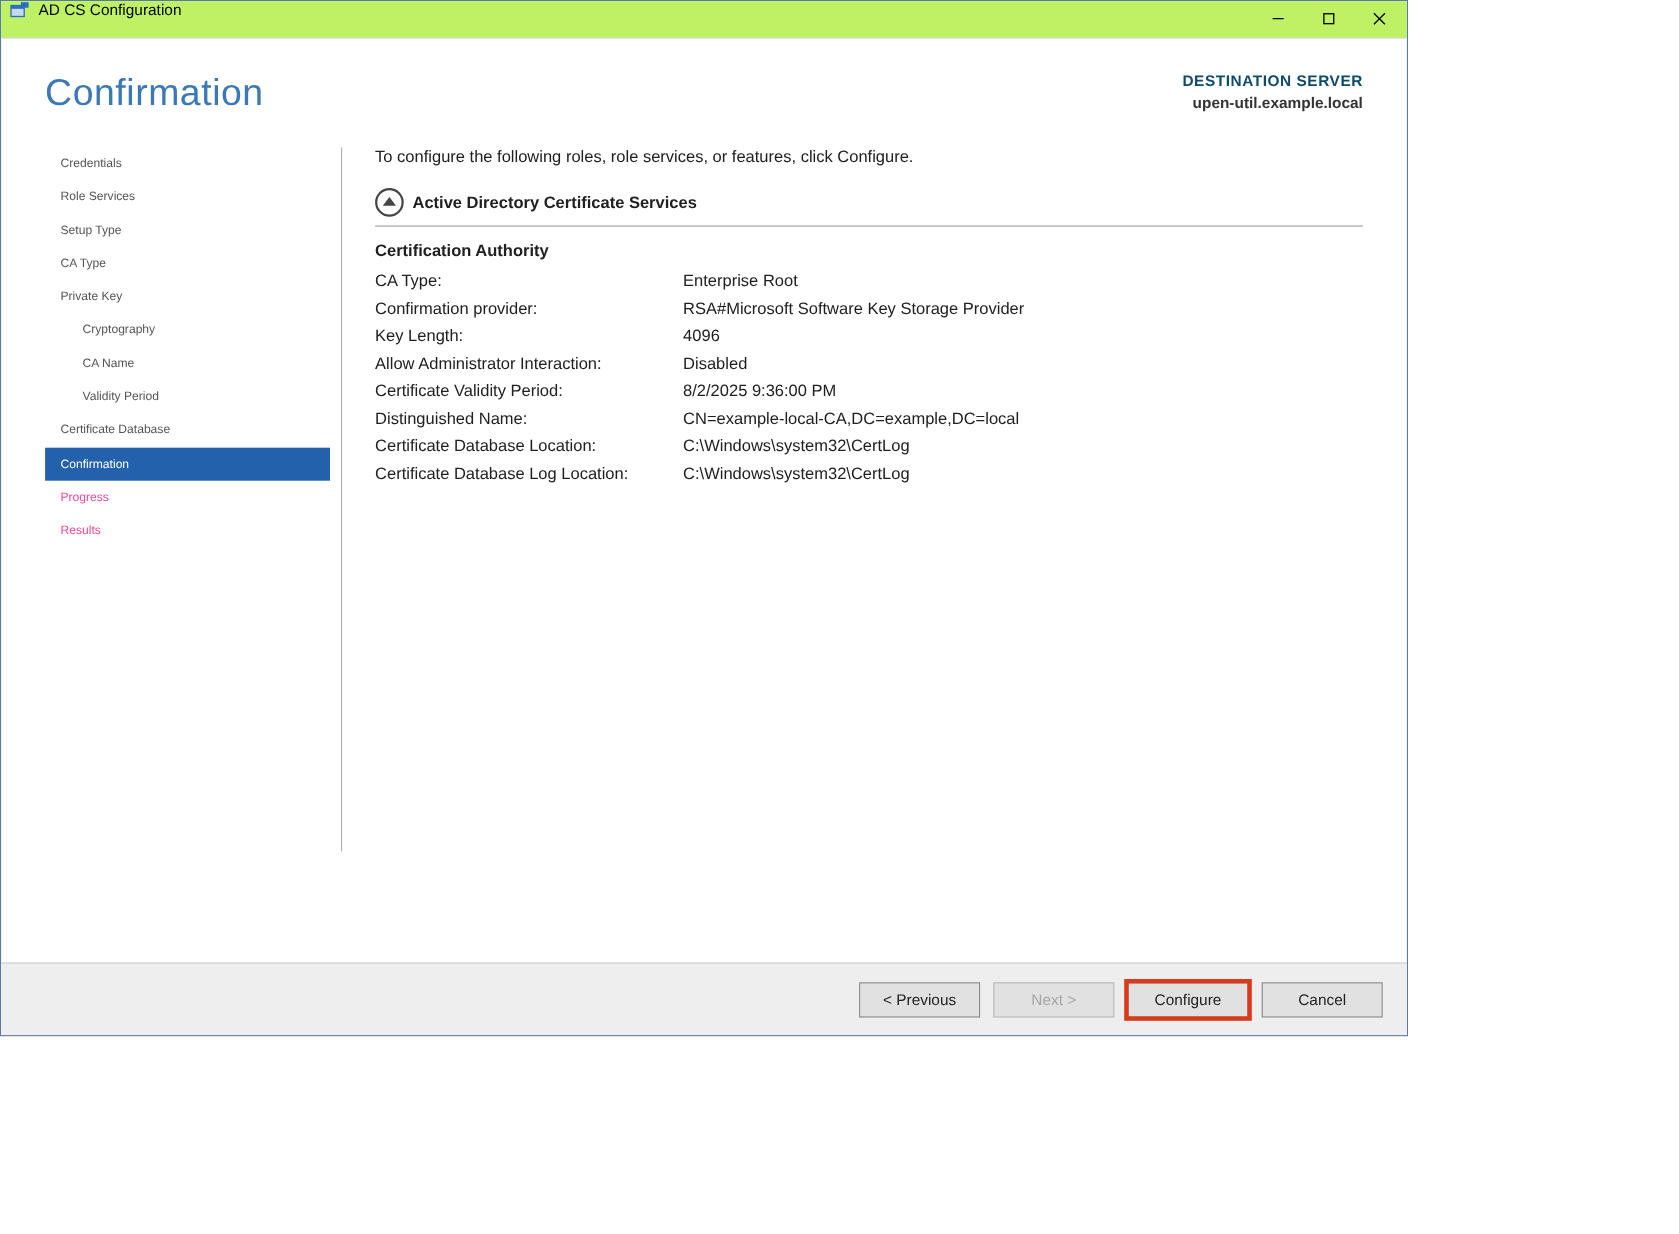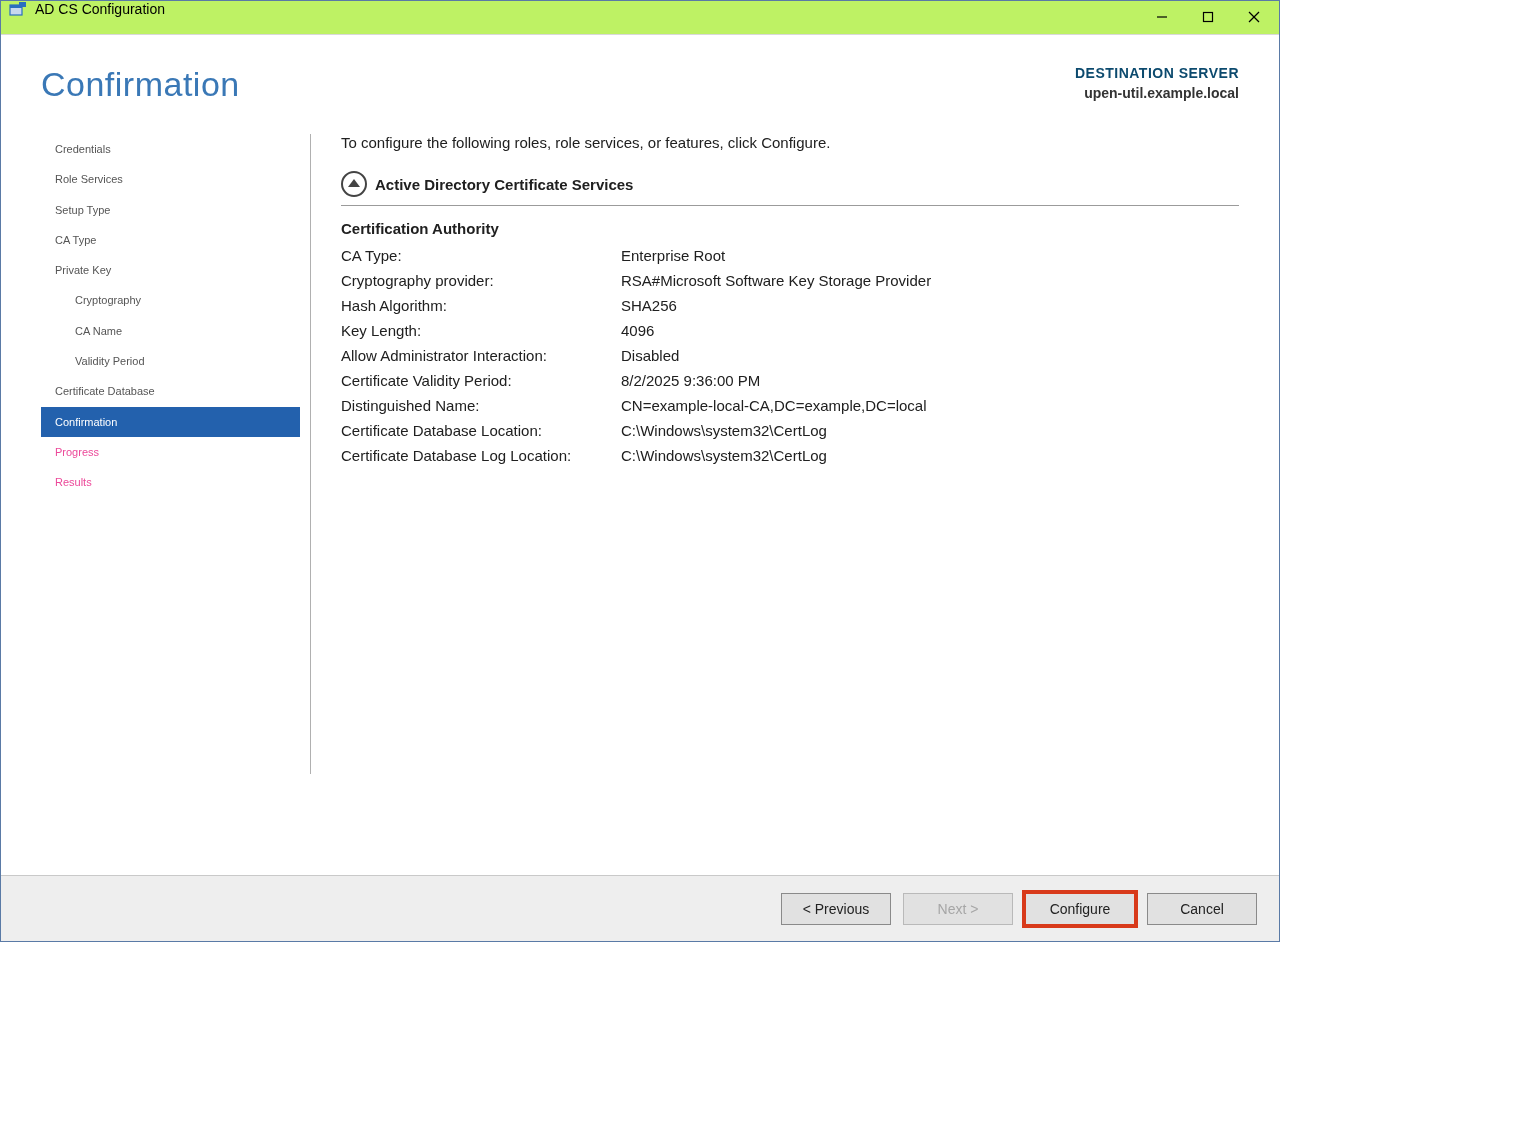--- a/index.html
+++ b/index.html
@@ -207,26 +207,22 @@
         </span>
       <span>Active Directory Certificate Services</span>
     </div>
     <div class="subhead">Certification Authority</div>
     <div id="kv-list">
         <div class="kv-row">
           <div class="k">CA Type:</div>
           <div class="v">Enterprise Root</div>
         </div>
         <div class="kv-row">
-          <div class="k">Cryptography provider:</div>
+          <div class="k">Confirmation provider:</div>
           <div class="v">RSA#Microsoft Software Key Storage Provider</div>
-        </div>
-        <div class="kv-row">
-          <div class="k">Hash Algorithm:</div>
-          <div class="v">SHA256</div>
         </div>
         <div class="kv-row">
           <div class="k">Key Length:</div>
           <div class="v">4096</div>
         </div>
         <div class="kv-row">
           <div class="k">Allow Administrator Interaction:</div>
           <div class="v">Disabled</div>
         </div>
         <div class="kv-row">

